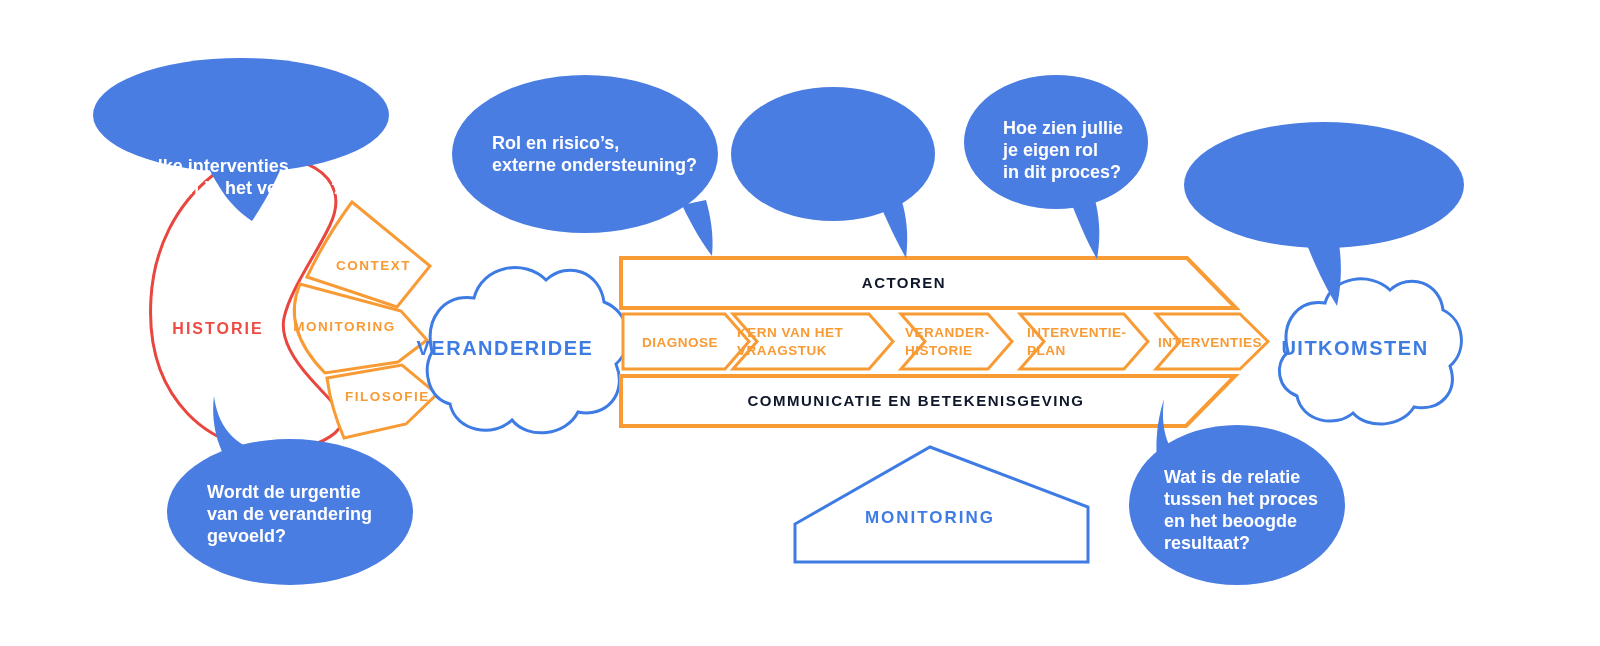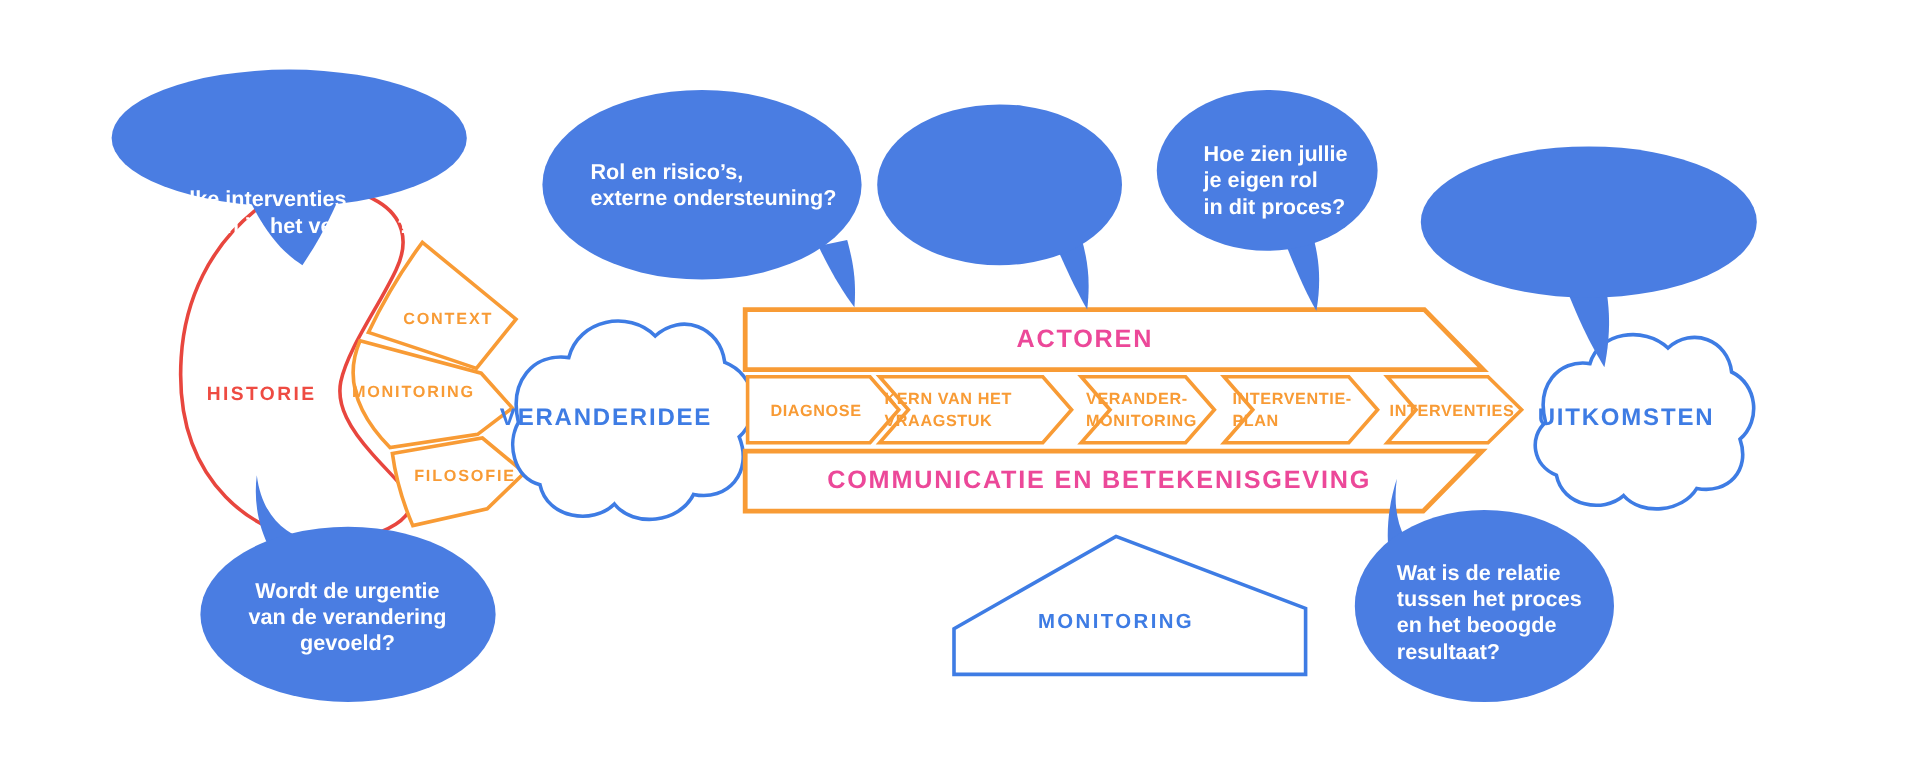--- a/index.html
+++ b/index.html
@@ -4,21 +4,21 @@
 <style>
   html,body{margin:0;padding:0;background:#fff;}
   #stage{position:relative;width:1600px;height:646px;background:#ffffff;overflow:hidden;
          font-family:"Liberation Sans",sans-serif;}
   #shapes{position:absolute;left:0;top:0;}
   .txt{position:absolute;font-weight:700;white-space:pre-line;line-height:22px;}
   .bubble-txt{color:#ffffff;font-size:18px;}
   .lbl{text-align:center;}
   .lbl-red{color:#ee4b42;font-size:16px;letter-spacing:2px;}
   .lbl-orange-sm{color:#f89b35;font-size:13.5px;letter-spacing:1.5px;}
-  .lbl-orange-bar{color:#ec4899;font-size:21px;letter-spacing:1.5px;}
+  .lbl-orange-bar{color:#0f172a;font-size:15px;letter-spacing:1.5px;}
   .lbl-step{color:#f89b35;font-size:13.5px;letter-spacing:0.5px;line-height:17.5px;text-align:left;}
   .lbl-blue{color:#3e7ce4;letter-spacing:1.5px;}
 </style>
 </head>
 <body>
 
 <div id="stage">
 
   <svg id="shapes" width="1600" height="646" viewBox="0 0 1600 646">
 
@@ -78,21 +78,21 @@
     </g>
   </svg>
 
   <div class="txt bubble-txt" style="left:131px;top:115px;margin-top:40px;">Welke interventies
 werkten in het verleden?</div>
   <div class="txt bubble-txt" style="left:492px;top:132px;">Rol en risico’s,
 externe ondersteuning?</div>
   <div class="txt bubble-txt" style="left:1003px;top:117px;">Hoe zien jullie
 je eigen rol
 in dit proces?</div>
-  <div class="txt bubble-txt" style="left:207px;top:481px;text-align:center;">Wordt de urgentie
+  <div class="txt bubble-txt" style="left:207px;top:481px;">Wordt de urgentie
 van de verandering
 gevoeld?</div>
   <div class="txt bubble-txt" style="left:1164px;top:466px;">Wat is de relatie
 tussen het proces
 en het beoogde
 resultaat?</div>
 
   <div class="txt lbl lbl-red" style="left:138px;top:318px;width:160px;">HISTORIE</div>
   <div class="txt lbl lbl-orange-sm" style="left:316px;top:255px;width:115px;">CONTEXT</div>
   <div class="txt lbl lbl-orange-sm" style="left:287px;top:316px;width:115px;">MONITORING</div>
@@ -100,18 +100,18 @@
   <div class="txt lbl lbl-blue" style="left:415px;top:337px;width:180px;font-size:20px;">VERANDERIDEE</div>
   <div class="txt lbl lbl-blue" style="left:1265px;top:337px;width:180px;font-size:20px;">UITKOMSTEN</div>
   <div class="txt lbl lbl-blue" style="left:840px;top:507px;width:180px;font-size:17px;letter-spacing:2px;">MONITORING</div>
   <div class="txt lbl lbl-orange-bar" style="left:621px;top:272px;width:566px;">ACTOREN</div>
   <div class="txt lbl lbl-orange-bar" style="left:621px;top:390px;width:590px;">COMMUNICATIE EN BETEKENISGEVING</div>
 
   <div class="txt lbl-step" style="left:642px;top:334px;">DIAGNOSE</div>
   <div class="txt lbl-step" style="left:737px;top:324px;">KERN VAN HET
 VRAAGSTUK</div>
   <div class="txt lbl-step" style="left:905px;top:324px;">VERANDER-
-MONITORING</div>
+HISTORIE</div>
   <div class="txt lbl-step" style="left:1027px;top:324px;">INTERVENTIE-
 PLAN</div>
   <div class="txt lbl-step" style="left:1158px;top:334px;">INTERVENTIES</div>
 
 </div>
 
 </body></html>

